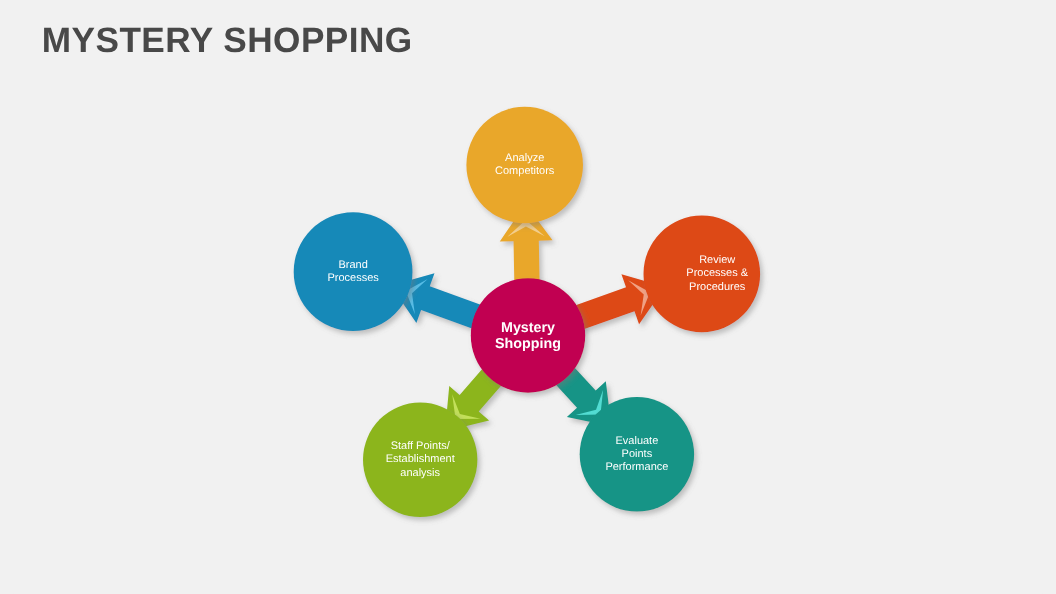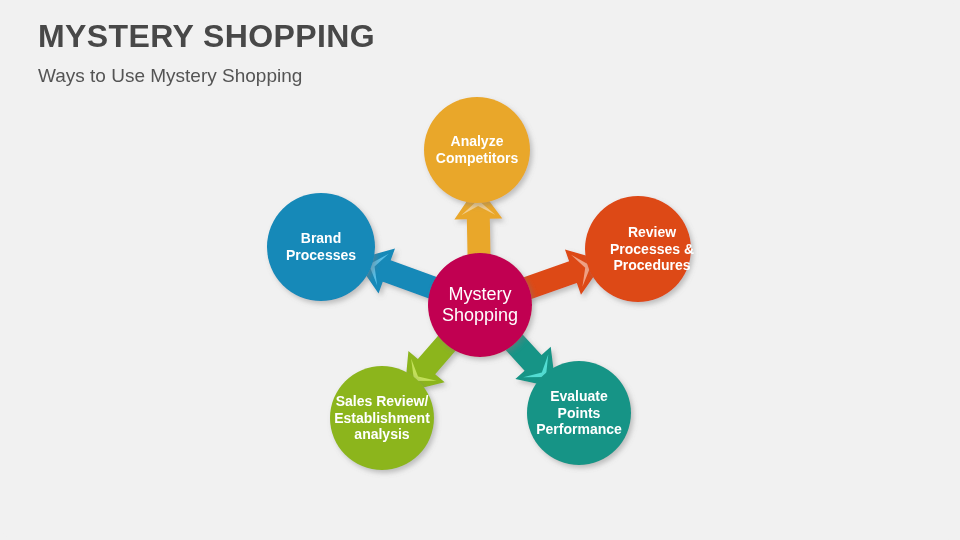--- a/index.html
+++ b/index.html
@@ -67,38 +67,37 @@
   .node-label {
     position: absolute;
     text-align: center;
     color: #ffffff;
     line-height: 1.18;
     transform: translate(-50%, -50%);
     pointer-events: none;
     white-space: pre-line;
   }
   .spoke-label {
-    font-size: 14px;
-    font-weight: bold;
+    font-size: 10px;
+    font-weight: normal;
     width: 118px;
   }
   .hub-label {
-    font-size: 18px;
-    font-weight: normal;
+    font-size: 13px;
+    font-weight: bold;
     width: 110px;
   }
 </style>
 </head>
 <body>
 
 <div id="slide">
 
   <div id="title-block">
     <h1 id="slide-title">MYSTERY SHOPPING</h1>
-    <h2 id="slide-subtitle">Ways to Use Mystery Shopping</h2>
   </div>
 
   <div id="diagram-area">
     <svg id="diagram-svg" viewBox="0 0 960 540" xmlns="http://www.w3.org/2000/svg">
       <defs>
         <filter id="softshadow" x="-40%" y="-40%" width="180%" height="180%">
           <feDropShadow dx="2.5" dy="3" stdDeviation="2.6" flood-color="#777777" flood-opacity="0.42"></feDropShadow>
         </filter>
       </defs>
       <g id="arrow-layer">
@@ -134,21 +133,21 @@
     </svg>
 
     <div id="label-layer">
         <div class="node-label spoke-label" style="left: 477px; top: 150px;">Analyze
 Competitors</div>
         <div class="node-label spoke-label" style="left: 321px; top: 247px;">Brand
 Processes</div>
         <div class="node-label spoke-label" style="left: 652px; top: 249px;">Review
 Processes &amp;
 Procedures</div>
-        <div class="node-label spoke-label" style="left: 382px; top: 418px;">Sales Review/
+        <div class="node-label spoke-label" style="left: 382px; top: 418px;">Staff Points/
 Establishment
 analysis</div>
         <div class="node-label spoke-label" style="left: 579px; top: 413px;">Evaluate
 Points
 Performance</div>
         <div class="node-label hub-label" style="left: 480px; top: 305px;">Mystery
 Shopping</div>
       </div>
   </div>
 

